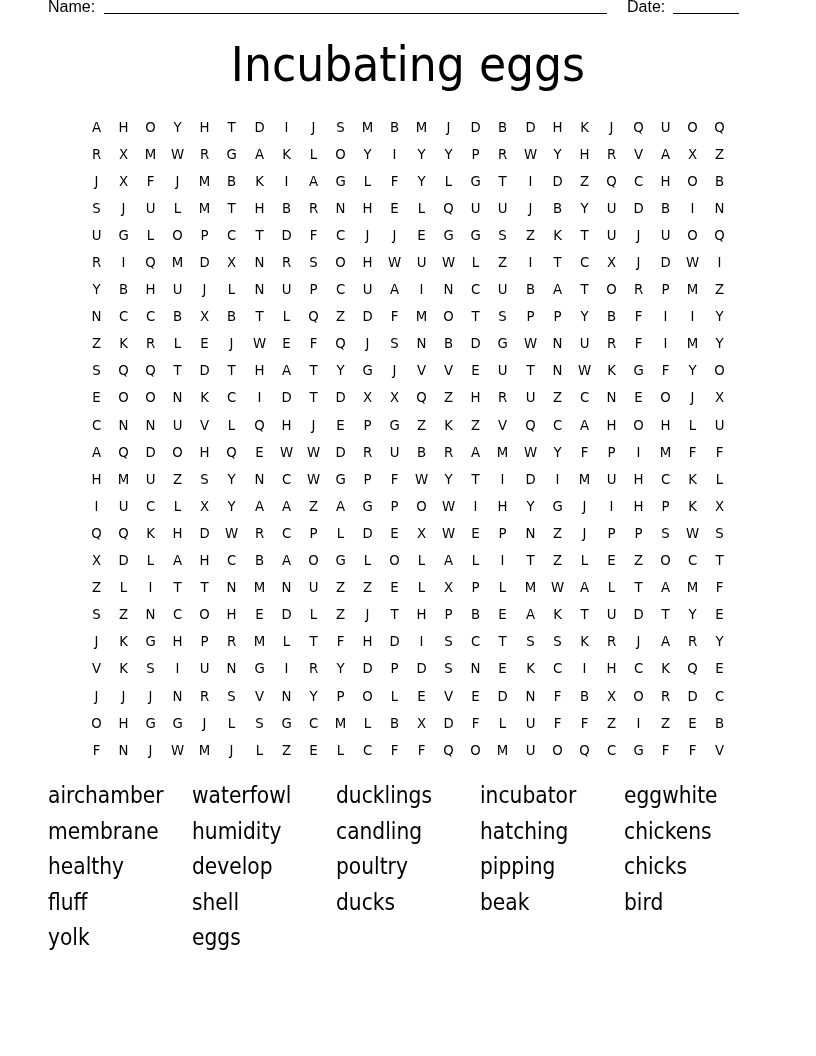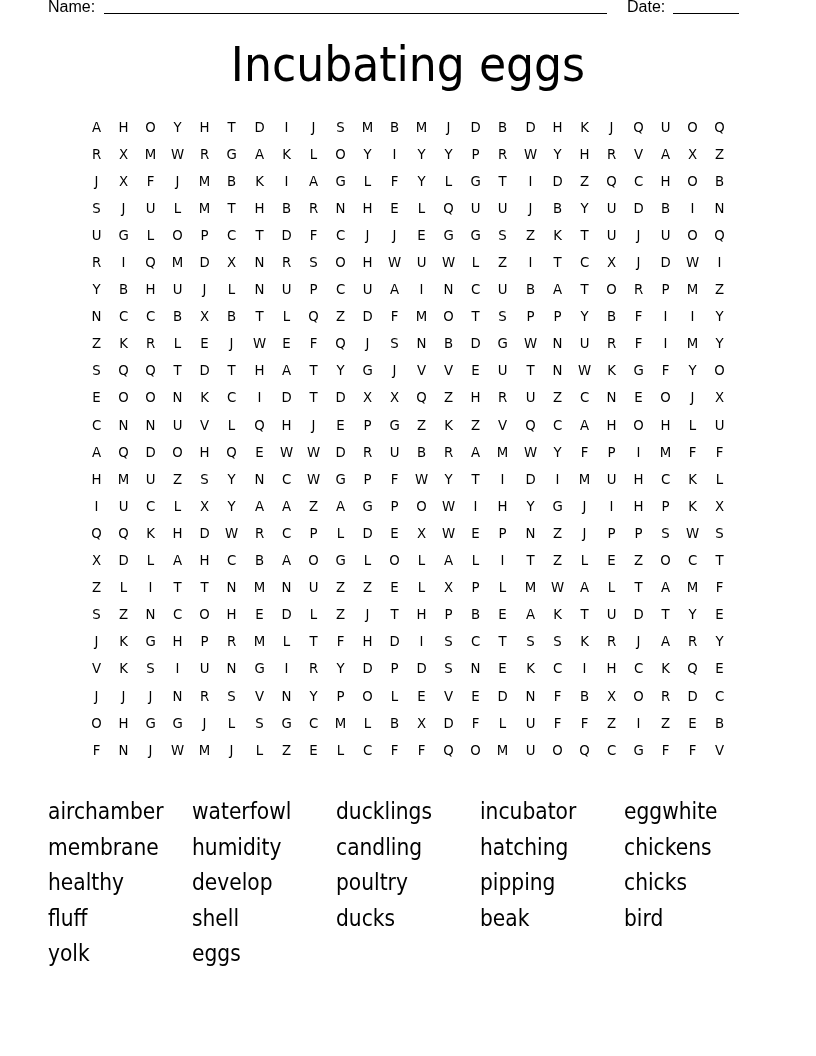--- a/index.html
+++ b/index.html
@@ -65,21 +65,20 @@
     }
     .words {
       position: absolute;
       top: 780px;
       left: 48px;
       display: grid;
       grid-template-columns: repeat(5, 144px);
       grid-auto-rows: 35.5px;
       font-family: "DejaVu Sans", sans-serif;
       font-size: 23px;
-      margin-top: 16px;
     }
     .word {
       white-space: nowrap;
       transform: scaleX(0.88);
       transform-origin: left center;
       line-height: 30px;
     }
   </style>
 </head>
 <body>

